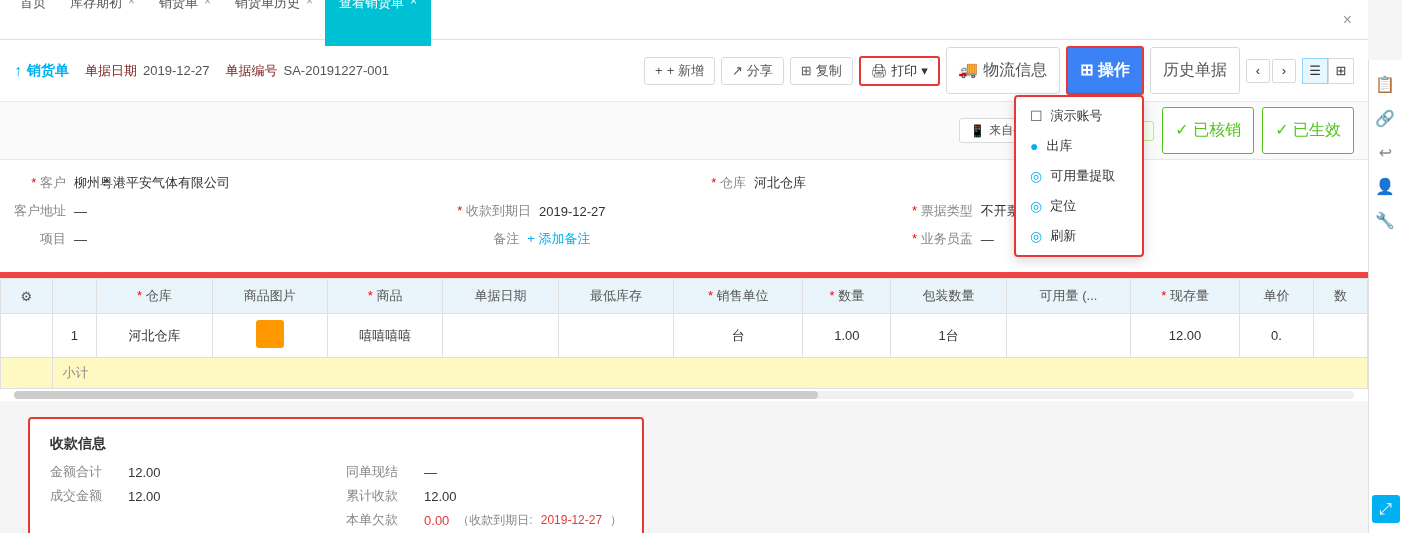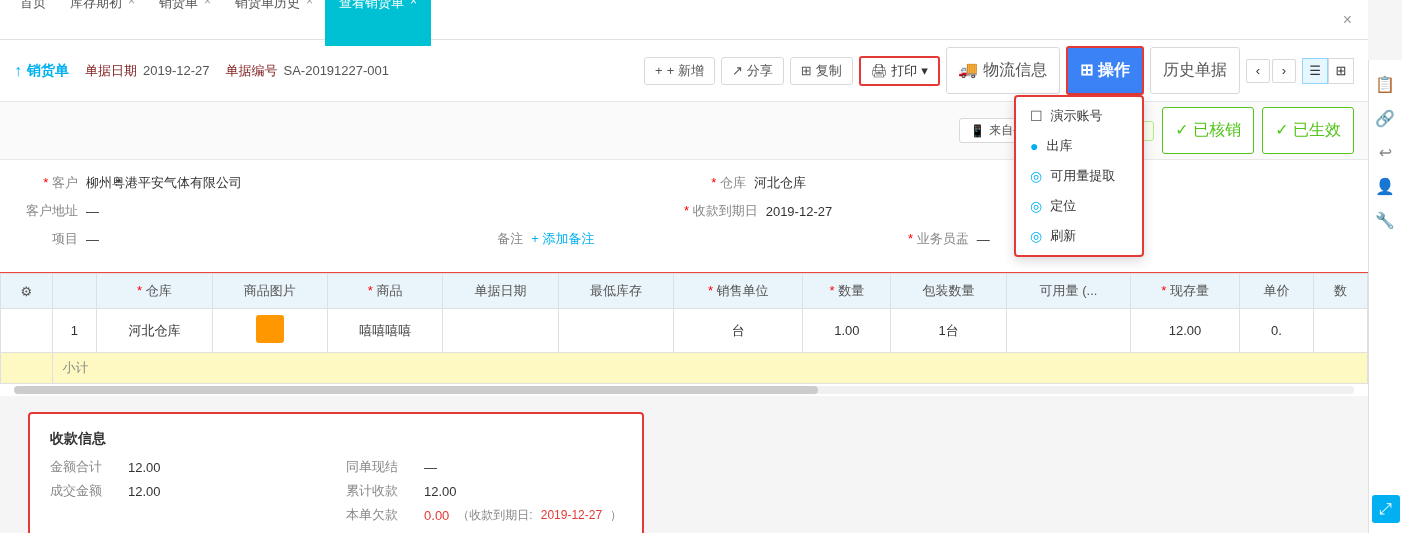--- a/index.html
+++ b/index.html
@@ -70,21 +70,21 @@
       border: 1px solid #d9d9d9; background: #fff; font-size: 12px; color: #555;
     }
     .status-tag {
       padding: 2px 10px; border-radius: 3px; font-size: 12px;
     }
     .tag-unopened { background: #fff7e6; border: 1px solid #ffd591; color: #fa8c16; }
     .tag-check { background: #f6ffed; border: 1px solid #b7eb8f; color: #52c41a; }
 
     
     .form-area {
-      background: #fff; padding: 14px 16px; border-bottom: 1px solid #ef4444;
+      background: #fff; padding: 14px 4px; border-bottom: 6px solid #ef4444;
     }
     .form-row {
       display: flex; align-items: center; margin-bottom: 10px; gap: 0;
     }
     .form-field {
       display: flex; align-items: center; flex: 1; min-width: 280px;
     }
     .form-label {
       color: #888; min-width: 70px; text-align: right; padding-right: 8px; font-size: 13px;
     }
@@ -290,20 +290,24 @@
       </div>
     </div>
     <div class="form-row">
       <div class="form-field">
         <span class="form-label">客户地址</span>
         <span class="form-value">—</span>
       </div>
       <div class="form-field">
         <span class="form-label required">收款到期日</span>
         <span class="form-value">2019-12-27</span>
+      </div>
+      <div class="form-field">
+        <span class="form-label required">票据类型</span>
+        <span class="form-value">不开票</span>
       </div>
     </div>
     <div class="form-row">
       <div class="form-field">
         <span class="form-label">项目</span>
         <span class="form-value">—</span>
       </div>
       <div class="form-field">
         <span class="form-label">备注</span>
         <span class="form-value" style="color:#00b0f0; cursor:pointer;">+ 添加备注</span>

